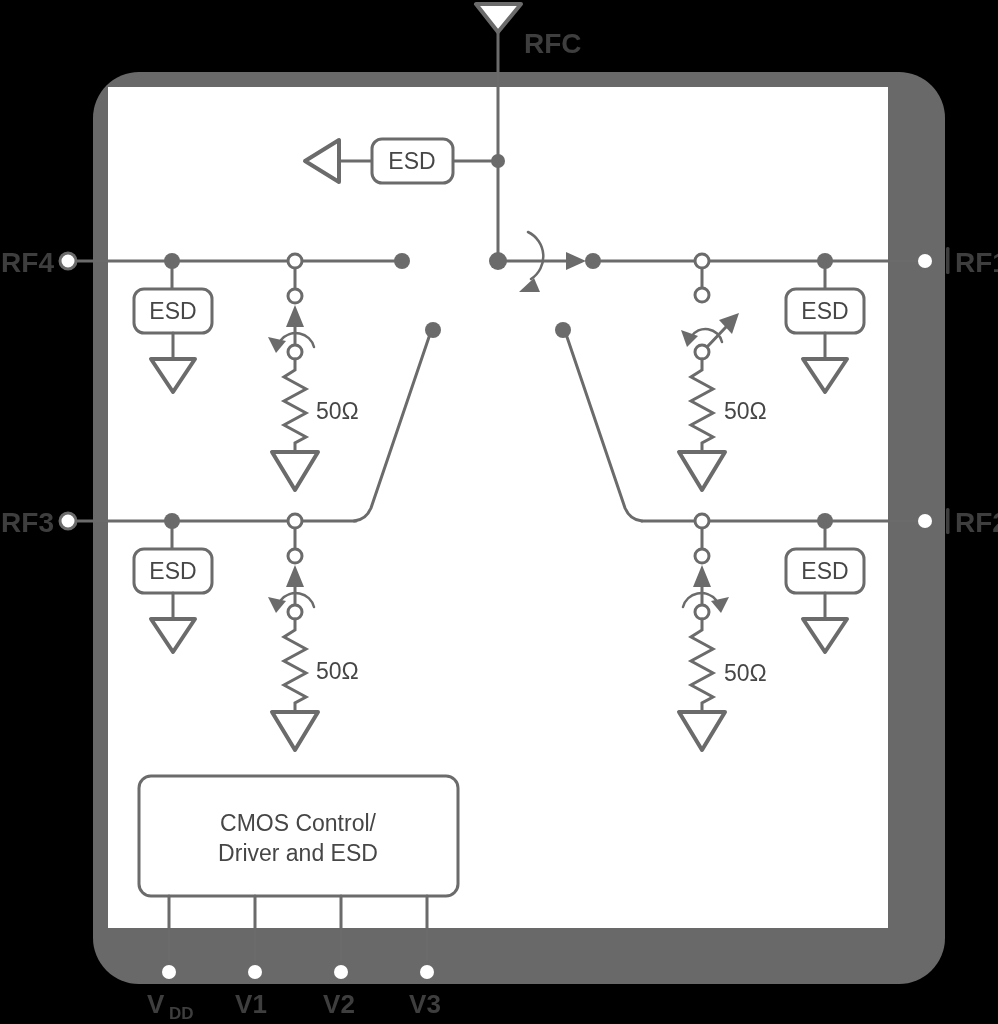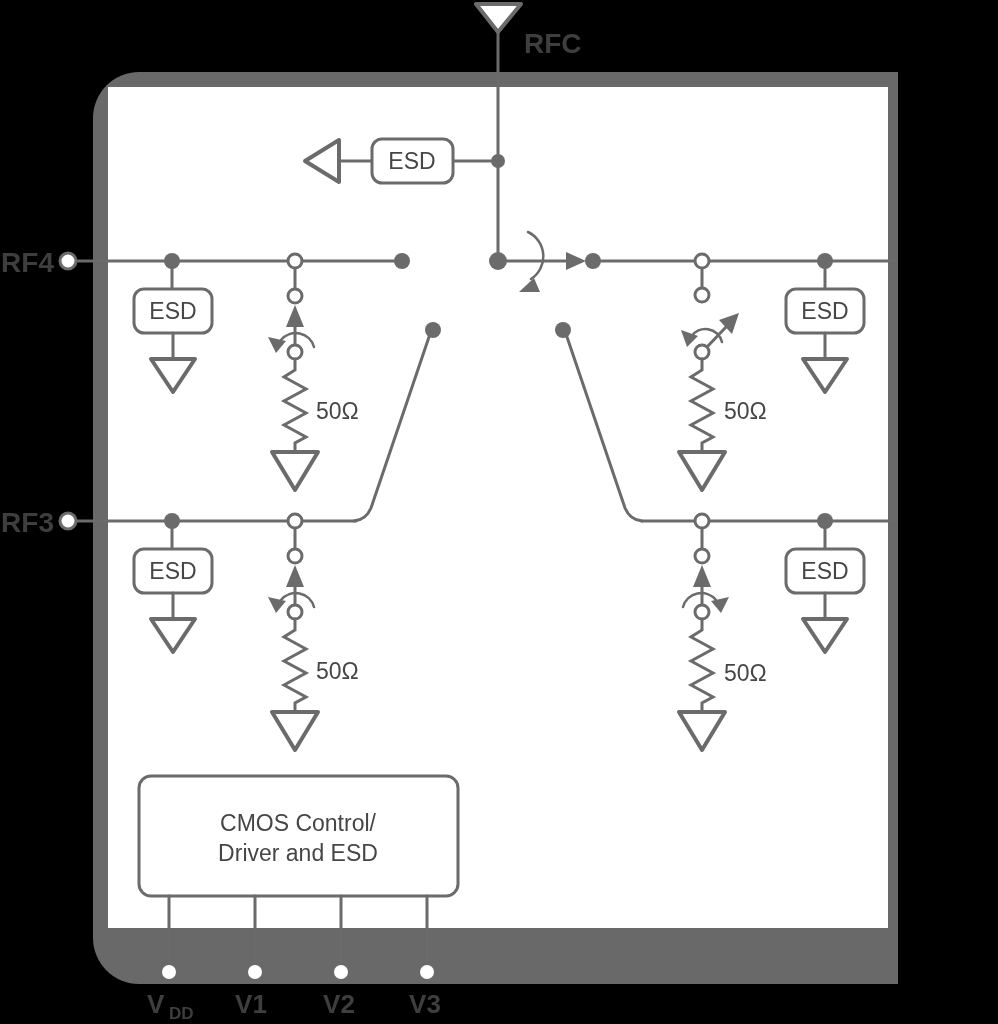--- a/index.html
+++ b/index.html
@@ -1,16 +1,16 @@
 <!DOCTYPE html>
 <html><head>
 <meta charset="utf-8">
 <style>
   html,body{margin:0;padding:0;background:#000;}
-  .stage{position:relative;width:898px;height:1024px;background:#000;overflow:hidden;
+  .stage{position:relative;width:998px;height:1024px;background:#000;overflow:hidden;
          font-family:"Liberation Sans",sans-serif;}
   svg{display:block;}
   .ln{stroke:#6b6b6b;stroke-width:3;fill:none;stroke-linecap:round;}
   .thin{stroke-width:2.5;}
   .dot{fill:#6b6b6b;stroke:none;}
   .oc{fill:#ffffff;stroke:#6b6b6b;stroke-width:3;}
   .box{fill:#ffffff;stroke:#6b6b6b;stroke-width:3;}
   .gnd{fill:#ffffff;stroke:#6b6b6b;stroke-width:4;stroke-linejoin:round;}
   .ah{fill:#6b6b6b;stroke:none;}
   .port-label{font-size:28px;font-weight:bold;fill:#3e3e3e;}

